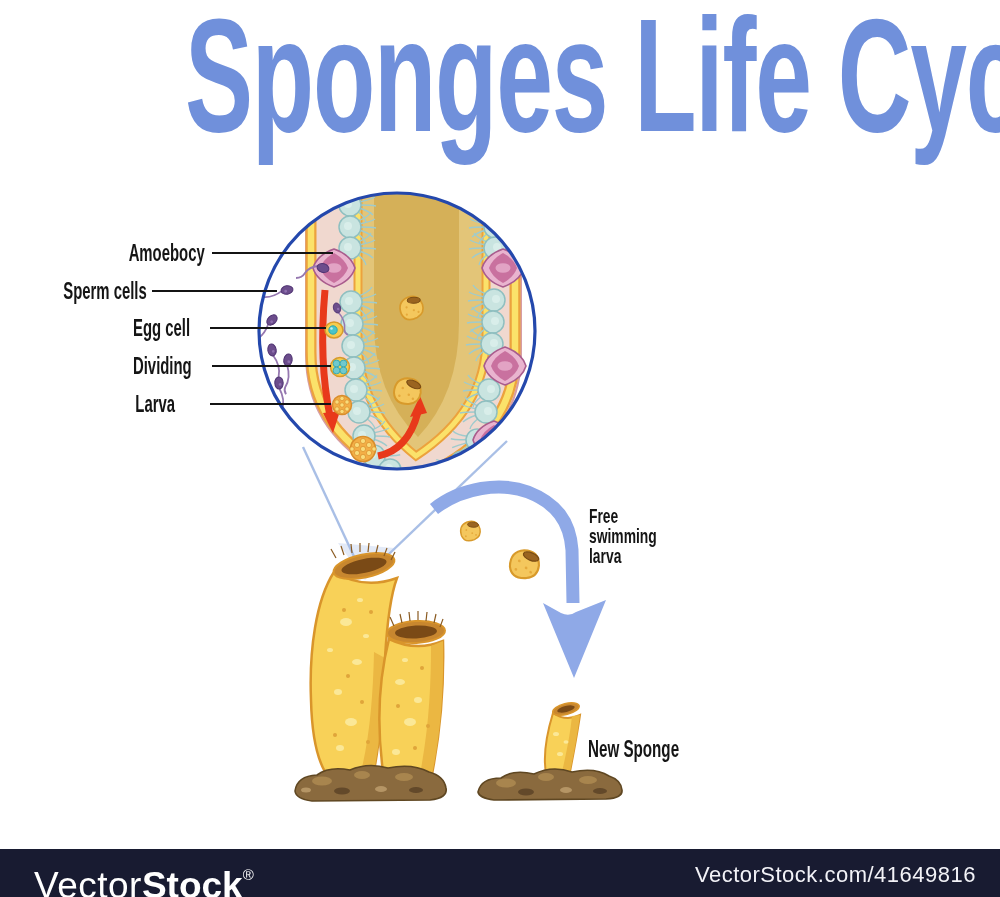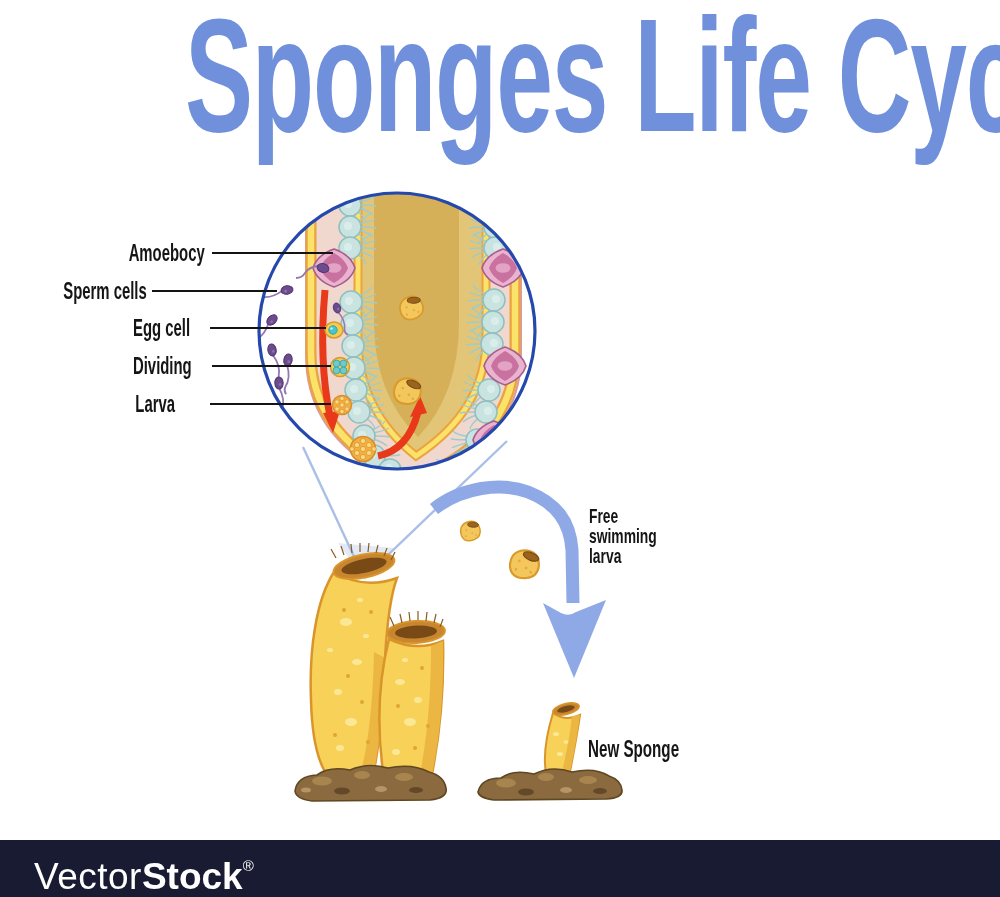--- a/index.html
+++ b/index.html
@@ -16,21 +16,21 @@
   .leader{height:2px;background:#141414;}
   
   .anno{font-size:21px;font-weight:600;color:#151515;line-height:20px;
         transform:scaleX(0.66);transform-origin:0 0;}
   .prelines{white-space:pre-line;}
   #anno-new-sponge{font-size:23px;line-height:24px;}
   
   #art{left:0;top:0;z-index:1;}
   .txt{z-index:2;}
   
-  #wmbar{left:0;right:0;bottom:0;height:57px;background:#181B31;z-index:3;}
+  #wmbar{left:0;right:0;bottom:0;height:48px;background:#181B31;z-index:3;}
   #brand{left:34px;top:5px;color:#ffffff;font-size:37px;line-height:42px;white-space:nowrap;}
   #brand .lt{font-weight:300;letter-spacing:0.5px;}
   #brand .bd{font-weight:700;}
   #brand sup{font-size:15px;font-weight:400;vertical-align:18px;}
   #credit{right:24px;top:13px;color:#F2F2F7;font-size:22px;font-weight:400;letter-spacing:0.5px;}
 </style>
 </head>
 <body>
 
 <svg id="art" class="abs" width="1000" height="897" viewBox="0 0 1000 897">
@@ -329,13 +329,14 @@
 <div class="abs txt anno prelines" style="left:589px;top:506px;">Free
 swimming
 larva</div>
 
 <div id="anno-new-sponge" class="abs txt anno" style="left:588px;top:737px;">New Sponge</div>
 
 <div id="wmbar" class="abs">
   <div id="brand" class="abs">
     <span class="lt">Vector</span><span class="bd">Stock</span><sup>®</sup>
   </div>
+  <div id="credit" class="abs">VectorStock.com/41649816</div>
 </div>
 
 </body></html>

